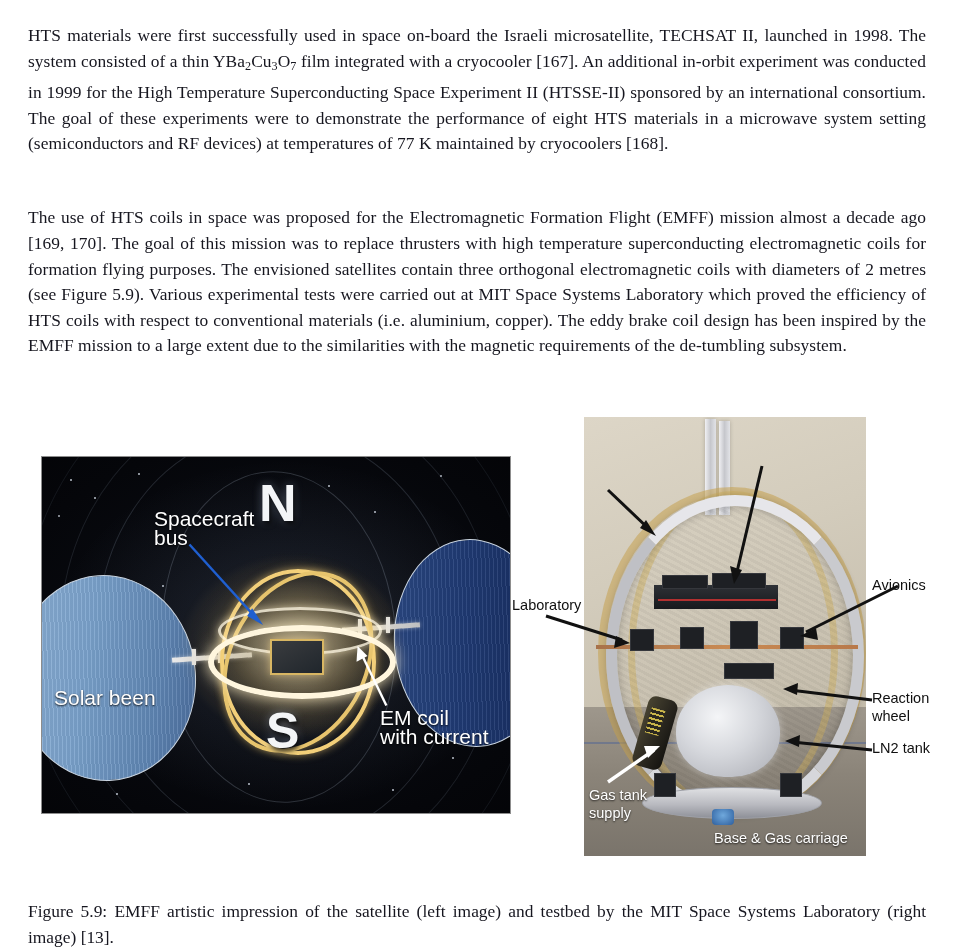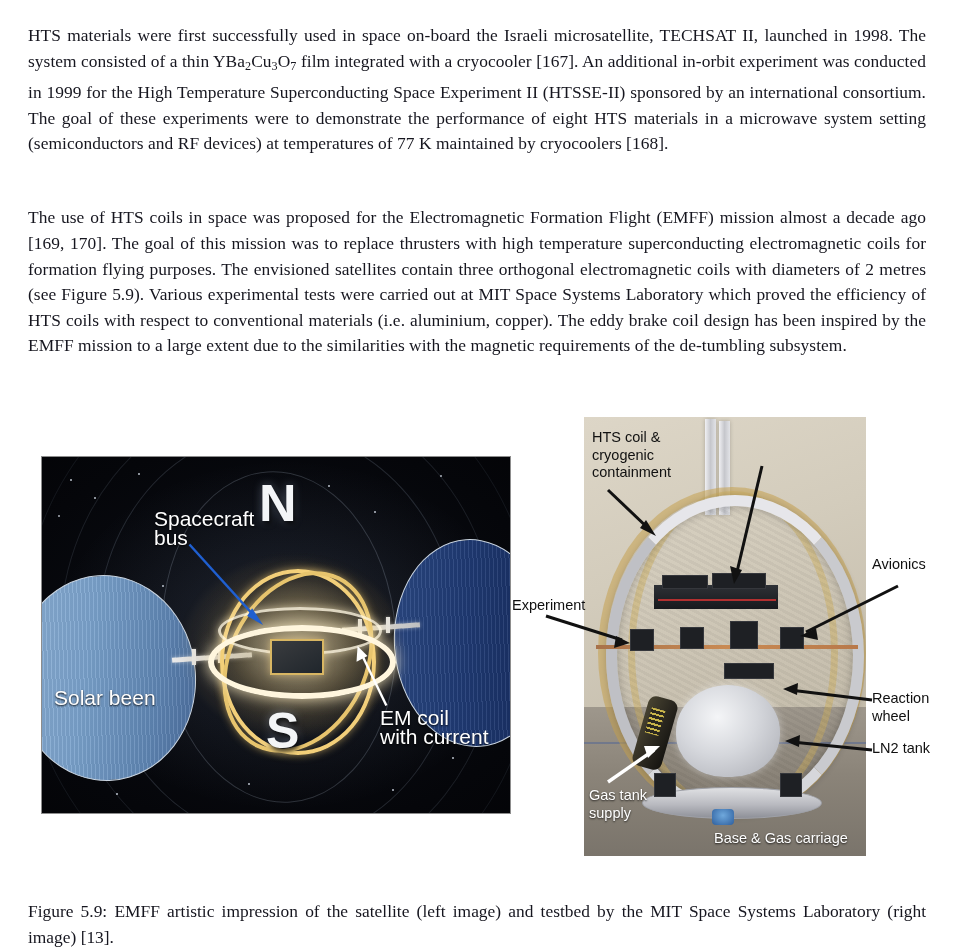--- a/index.html
+++ b/index.html
@@ -335,21 +335,21 @@
   
   .oann {
     position: absolute;
     font-family: "Liberation Sans", sans-serif;
     font-size: 14.5px;
     line-height: 17.5px;
     color: #101010;
     white-space: pre-line;
   }
   .oann-metrology { left: 512px; top: 197px; }
-  .oann-avionics  { left: 872px; top: 156px; }
+  .oann-avionics  { left: 872px; top: 177px; }
   .oann-reaction  { left: 872px; top: 290px; }
   .oann-ln2       { left: 872px; top: 340px; }
 
   .rf-svg { position: absolute; left: 0; top: 0; width: 953px; height: 470px; pointer-events: none; }
 
   
   .caption {
     position: absolute;
     left: 28px;
     top: 882px;
@@ -456,23 +456,20 @@
       <div class="ln2"></div>
       <div class="gastank">
         <div class="gastank-label"></div>
       </div>
 
       <div class="base-plate"></div>
       <div class="equip" style="left:70px;  top:356px; width:20px; height:22px;"></div>
       <div class="equip" style="left:196px; top:356px; width:20px; height:22px;"></div>
       <div class="base-foot"></div>
 
-      <div class="pann pann-hts">HTS coil &amp;
-cryogenic
-containment</div>
       <div class="pann pann-gas">Gas tank
 supply</div>
       <div class="pann pann-base">Base &amp; Gas carriage</div>
     </div>
 
     <svg class="rf-svg" viewBox="0 0 953 470">
 
       <line x1="608" y1="90" x2="650" y2="130" stroke="#111111" stroke-width="3"></line>
       <polygon points="656,136 640,128 646,120" fill="#111111"></polygon>
 
@@ -488,21 +485,21 @@
       <line x1="872" y1="300" x2="790" y2="290" stroke="#111111" stroke-width="3"></line>
       <polygon points="783,289 798,283 797,295" fill="#111111"></polygon>
 
       <line x1="872" y1="350" x2="792" y2="342" stroke="#111111" stroke-width="3"></line>
       <polygon points="785,341 800,335 799,347" fill="#111111"></polygon>
 
       <line x1="608" y1="382" x2="654" y2="350" stroke="#ffffff" stroke-width="3.4"></line>
       <polygon points="660,346 648,358 644,346" fill="#ffffff"></polygon>
     </svg>
 
-    <div class="oann oann-metrology">Experiment</div>
+    <div class="oann oann-metrology">Laboratory</div>
     <div class="oann oann-avionics">Avionics</div>
     <div class="oann oann-reaction">Reaction
 wheel</div>
     <div class="oann oann-ln2">LN2 tank</div>
 
   </div>
 
   <p class="caption">Figure 5.9: EMFF artistic impression of the satellite (left image) and testbed by the MIT Space Systems Laboratory (right image) [13].</p>
 
 </div>

